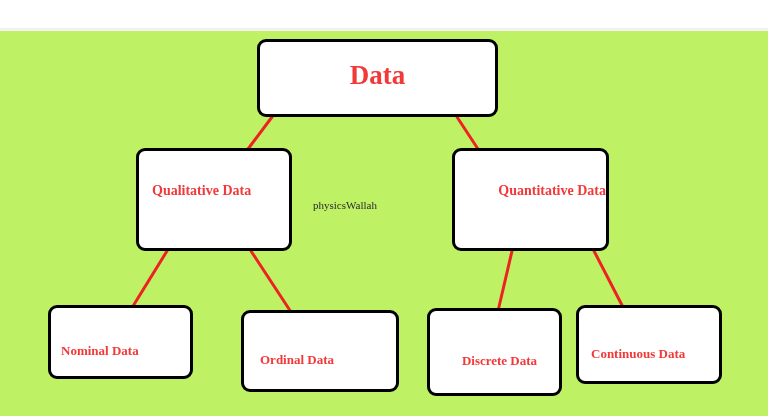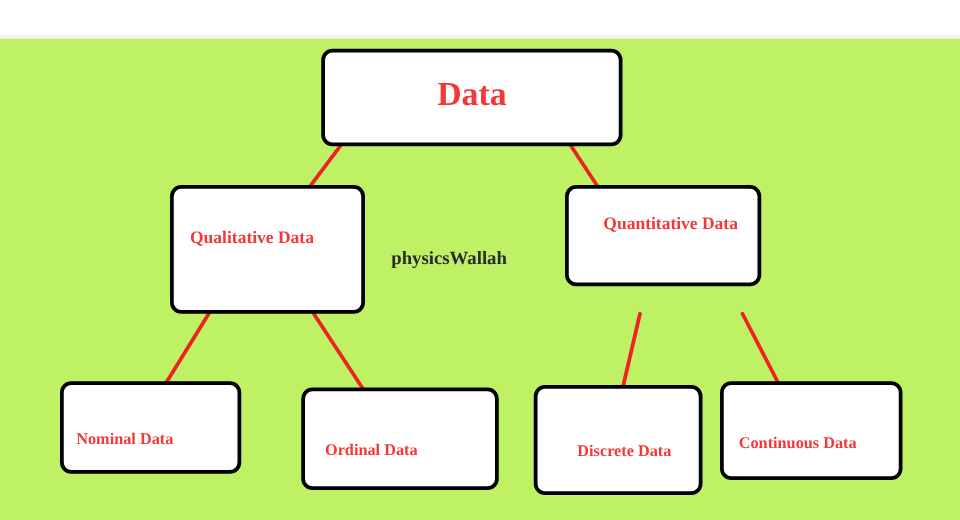--- a/index.html
+++ b/index.html
@@ -73,22 +73,22 @@
   }
   #node-qualitative .node-label {
     font-size: 14px;
     margin-left: 13px;
     margin-bottom: 18px;
   }
   #node-quantitative {
     left: 452px;
     top: 120px;
     width: 157px;
-    height: 81px;
-    justify-content: center;
+    height: 103px;
+    justify-content: flex-end;
   }
   #node-quantitative .node-label {
     font-size: 14px;
     margin-left: 12px;
     margin-bottom: 18px;
   }
   
   #node-nominal {
     left: 48px;
     top: 277px;
@@ -136,22 +136,22 @@
     font-size: 13px;
     margin-left: 12px;
     margin-top: 18px;
   }
   
   #watermark {
     position: absolute;
     left: 313px;
     top: 171px;
     font-family: "Liberation Serif", serif;
-    font-weight: bold;
-    font-size: 15px;
+    font-weight: normal;
+    font-size: 11px;
     color: #2b2b2b;
     letter-spacing: 0px;
     white-space: nowrap;
   }
 </style>
 </head>
 <body>
 
 <div id="canvas">
 

